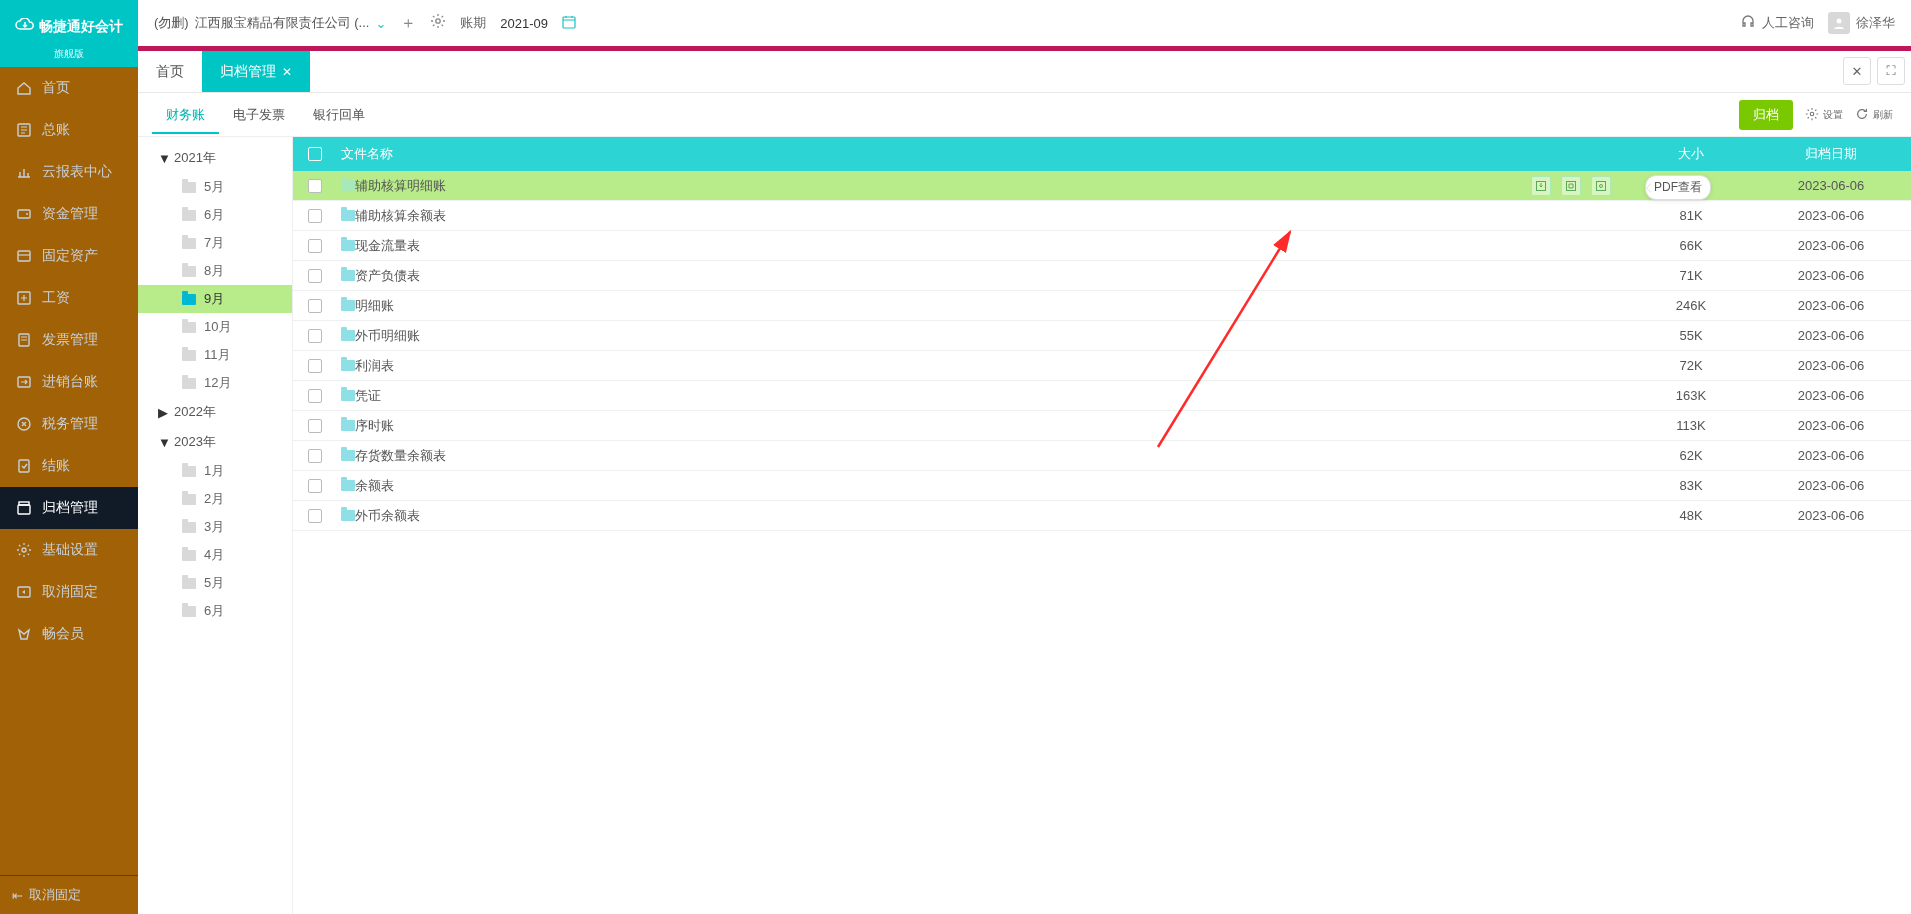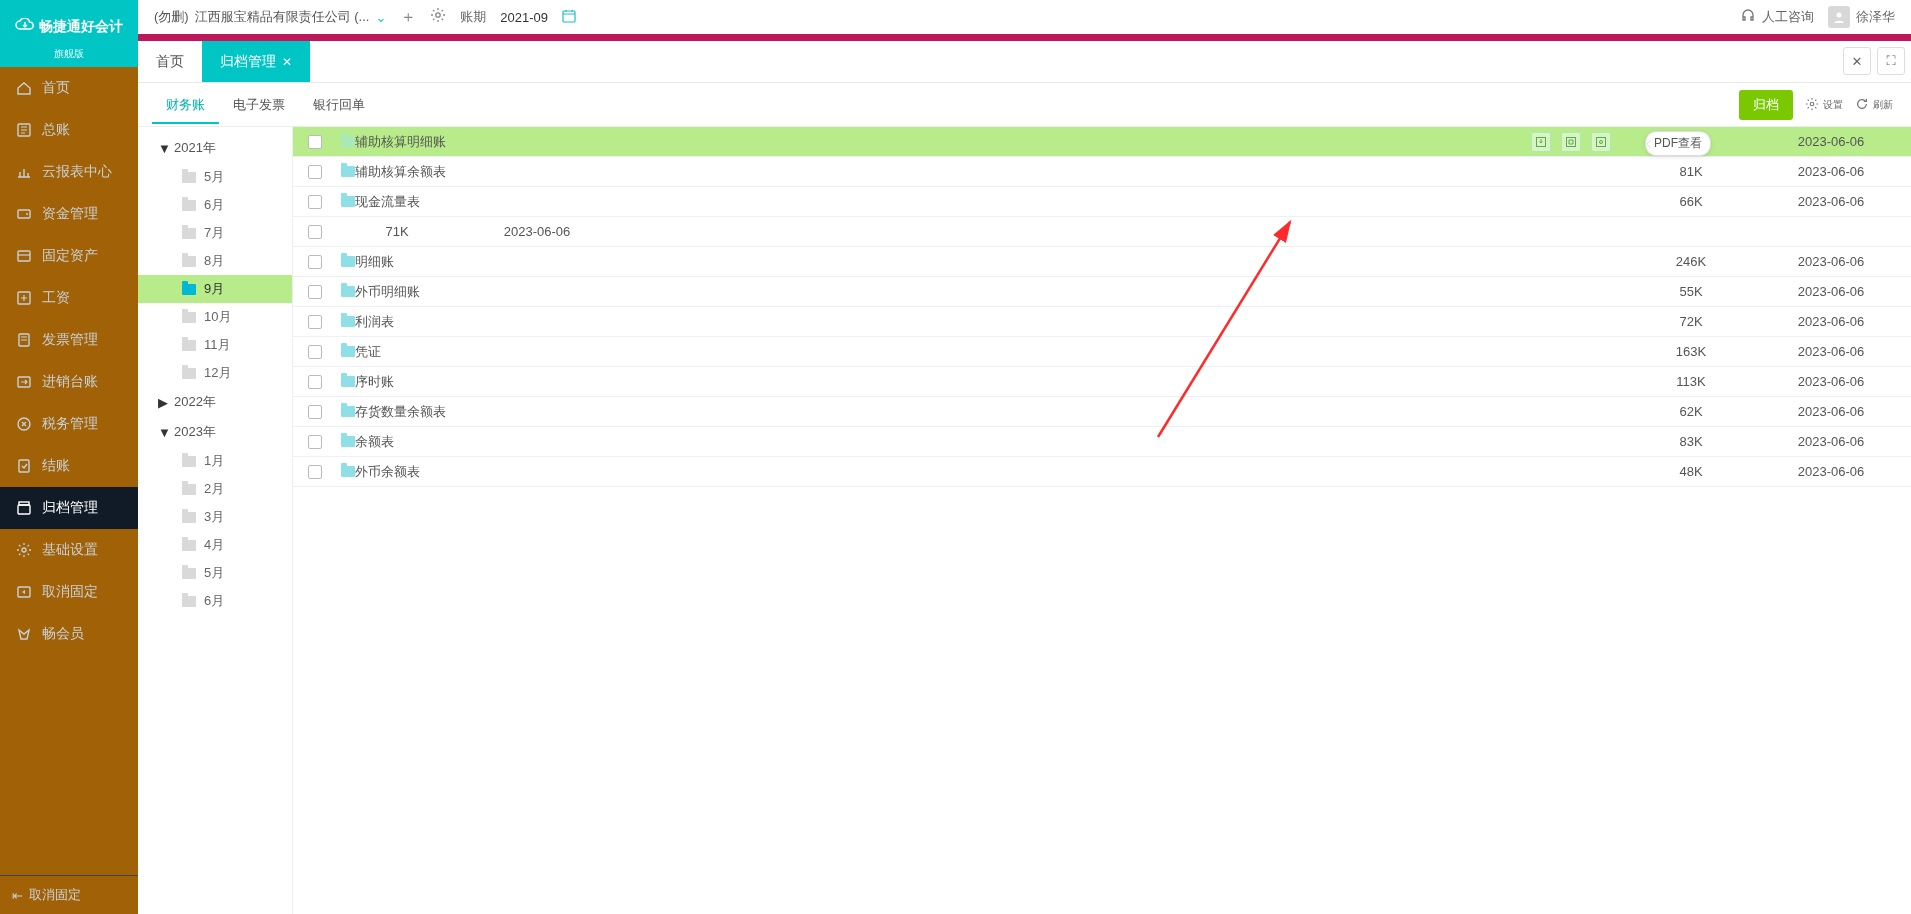--- a/index.html
+++ b/index.html
@@ -12,21 +12,21 @@
 .logo-sub{font-size:10px;color:#d9f9f9;margin-top:-2px;text-align:center}
 .logo-wrap{background:#00c5c5;padding:4px 0 6px}
 .nav{flex:1}
 .nav-item{display:flex;align-items:center;gap:10px;padding:12px 16px;cursor:pointer;font-size:14px;color:#c8d0d8}
 .nav-item.active{background:#111b27;color:#fff}
 .nav-icon{width:16px;height:16px;display:inline-flex;align-items:center;justify-content:center}
 .sidebar-footer{padding:10px 12px;border-top:1px solid #374757;display:flex;align-items:center;gap:6px;cursor:pointer;font-size:13px;color:#c8d0d8}
 
 
 .main{flex:1;display:flex;flex-direction:column;min-width:0}
-.topbar{height:41px;border-bottom:7px solid #be185d;display:flex;align-items:center;padding:0 16px;gap:14px;color:#555;font-size:13px}
+.topbar{height:51px;border-bottom:5px solid #be185d;display:flex;align-items:center;padding:0 16px;gap:14px;color:#555;font-size:13px}
 .topbar .company{display:flex;align-items:center;gap:6px;cursor:pointer}
 .topbar .chev{color:#1dc1c1}
 .topbar .plus,.topbar .gear{color:#888;cursor:pointer;font-size:16px}
 .topbar .period-label{color:#666}
 .topbar .period-val{color:#333}
 .topbar .cal-icon{color:#1dc1c1}
 .topbar-spacer{flex:1}
 .topbar .support{display:flex;align-items:center;gap:6px;color:#666;cursor:pointer}
 .topbar .avatar{width:22px;height:22px;background:#d8d8d8;border-radius:3px;display:inline-flex;align-items:center;justify-content:center;color:#fff}
 .topbar .user{display:flex;align-items:center;gap:6px;color:#666}
@@ -396,20 +396,28 @@
               <span class="folder-icon"></span>
               <span>5月</span>
             </div>
             <div class="tree-month">
               <span class="folder-icon"></span>
               <span>6月</span>
             </div>
           </div>
       </div>
       <div class="table-pane">
+        <div class="table-head">
+          <div class="th-check">
+              <div class="chk"></div>
+            </div>
+          <div class="th-name">文件名称</div>
+          <div class="th-size">大小</div>
+          <div class="th-date">归档日期</div>
+        </div>
         <div id="rows">
             <div class="row hover">
               <div class="td-check">
                 <div class="chk"></div>
               </div>
               <div class="td-name">
                 <span class="file-icon"></span>
                 <span>辅助核算明细账</span>
               </div>
               <div class="td-size">16K</div>
@@ -455,20 +463,24 @@
                 <span class="file-icon"></span>
                 <span>现金流量表</span>
               </div>
               <div class="td-size">66K</div>
               <div class="td-date">2023-06-06</div>
             </div>
             <div class="row">
               <div class="td-check">
                 <div class="chk"></div>
               </div>
+              <div class="td-name">
+                <span class="file-icon"></span>
+                <span>资产负债表</span>
+              </div>
               <div class="td-size">71K</div>
               <div class="td-date">2023-06-06</div>
             </div>
             <div class="row">
               <div class="td-check">
                 <div class="chk"></div>
               </div>
               <div class="td-name">
                 <span class="file-icon"></span>
                 <span>明细账</span>

